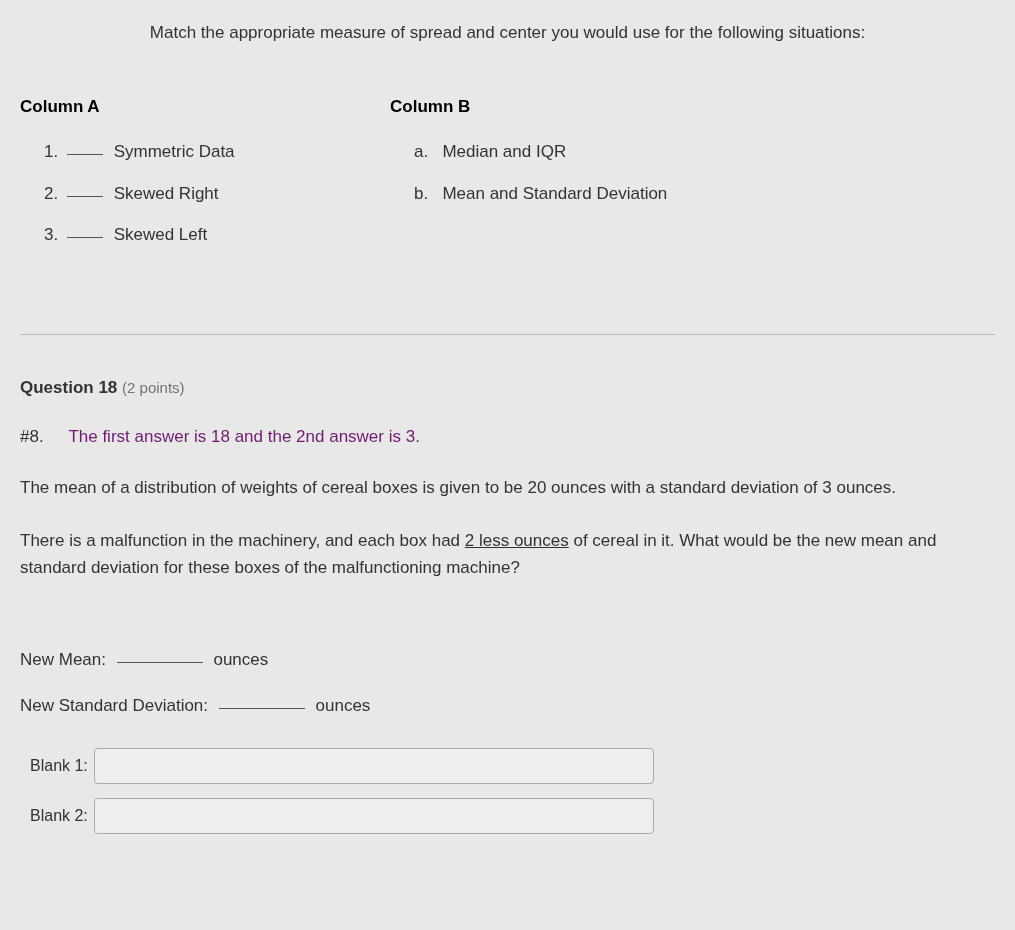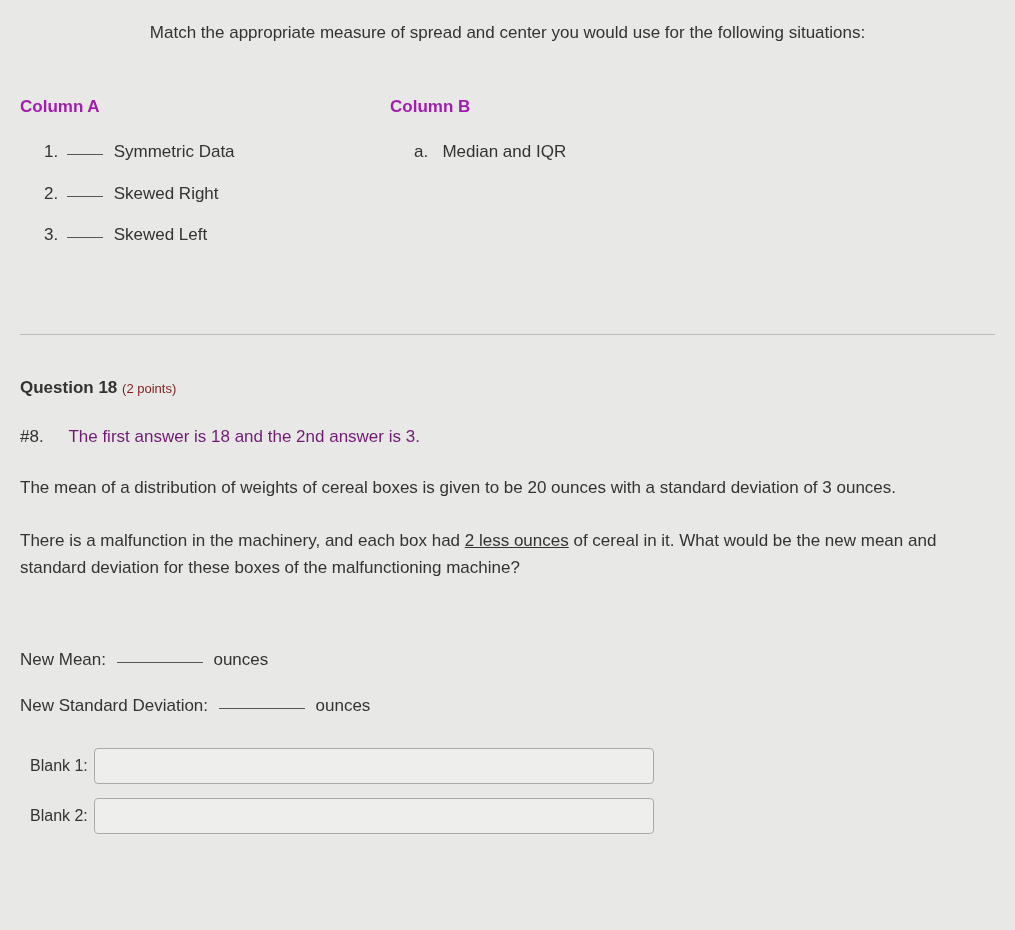--- a/index.html
+++ b/index.html
@@ -27,21 +27,21 @@
       margin-bottom: 70px;
     }
     .col-a {
       width: 370px;
     }
     .col-b {
       flex: 1;
     }
     .col-header {
       font-weight: bold;
-      color: #a21caf;
+      color: #000000;
       margin-bottom: 20px;
     }
     .col-item {
       margin-bottom: 16px;
       padding-left: 24px;
       color: #333;
     }
     .blank-line {
       display: inline-block;
       border-bottom: 1.5px solid #555;
@@ -58,22 +58,22 @@
     }
     .question-header {
       margin-bottom: 24px;
       color: #333;
     }
     .question-header .qnum {
       font-weight: bold;
     }
     .question-header .pts {
       font-weight: normal;
-      color: #7f1d1d;
-      font-size: 13px;
+      color: #737373;
+      font-size: 15px;
     }
     .hint-line {
       margin-bottom: 24px;
       color: #333;
     }
     .hint-line .num {
       color: #333;
     }
     .hint-line .red {
       color: #701a75;
@@ -150,20 +150,25 @@
       <span>Skewed Left</span>
     </div>
   </div>
   <div class="col-b">
     <div class="col-header">Column B</div>
     <div class="col-item">
       <span>a.</span>
       <span>&nbsp;</span>
       <span>Median and IQR</span>
     </div>
+    <div class="col-item">
+      <span>b.</span>
+      <span>&nbsp;</span>
+      <span>Mean and Standard Deviation</span>
+    </div>
   </div>
 </div>
 
 <hr class="divider">
 
 <div class="question-header">
   <span class="qnum">Question 18</span>
   <span class="pts">(2 points)</span>
 </div>
 

